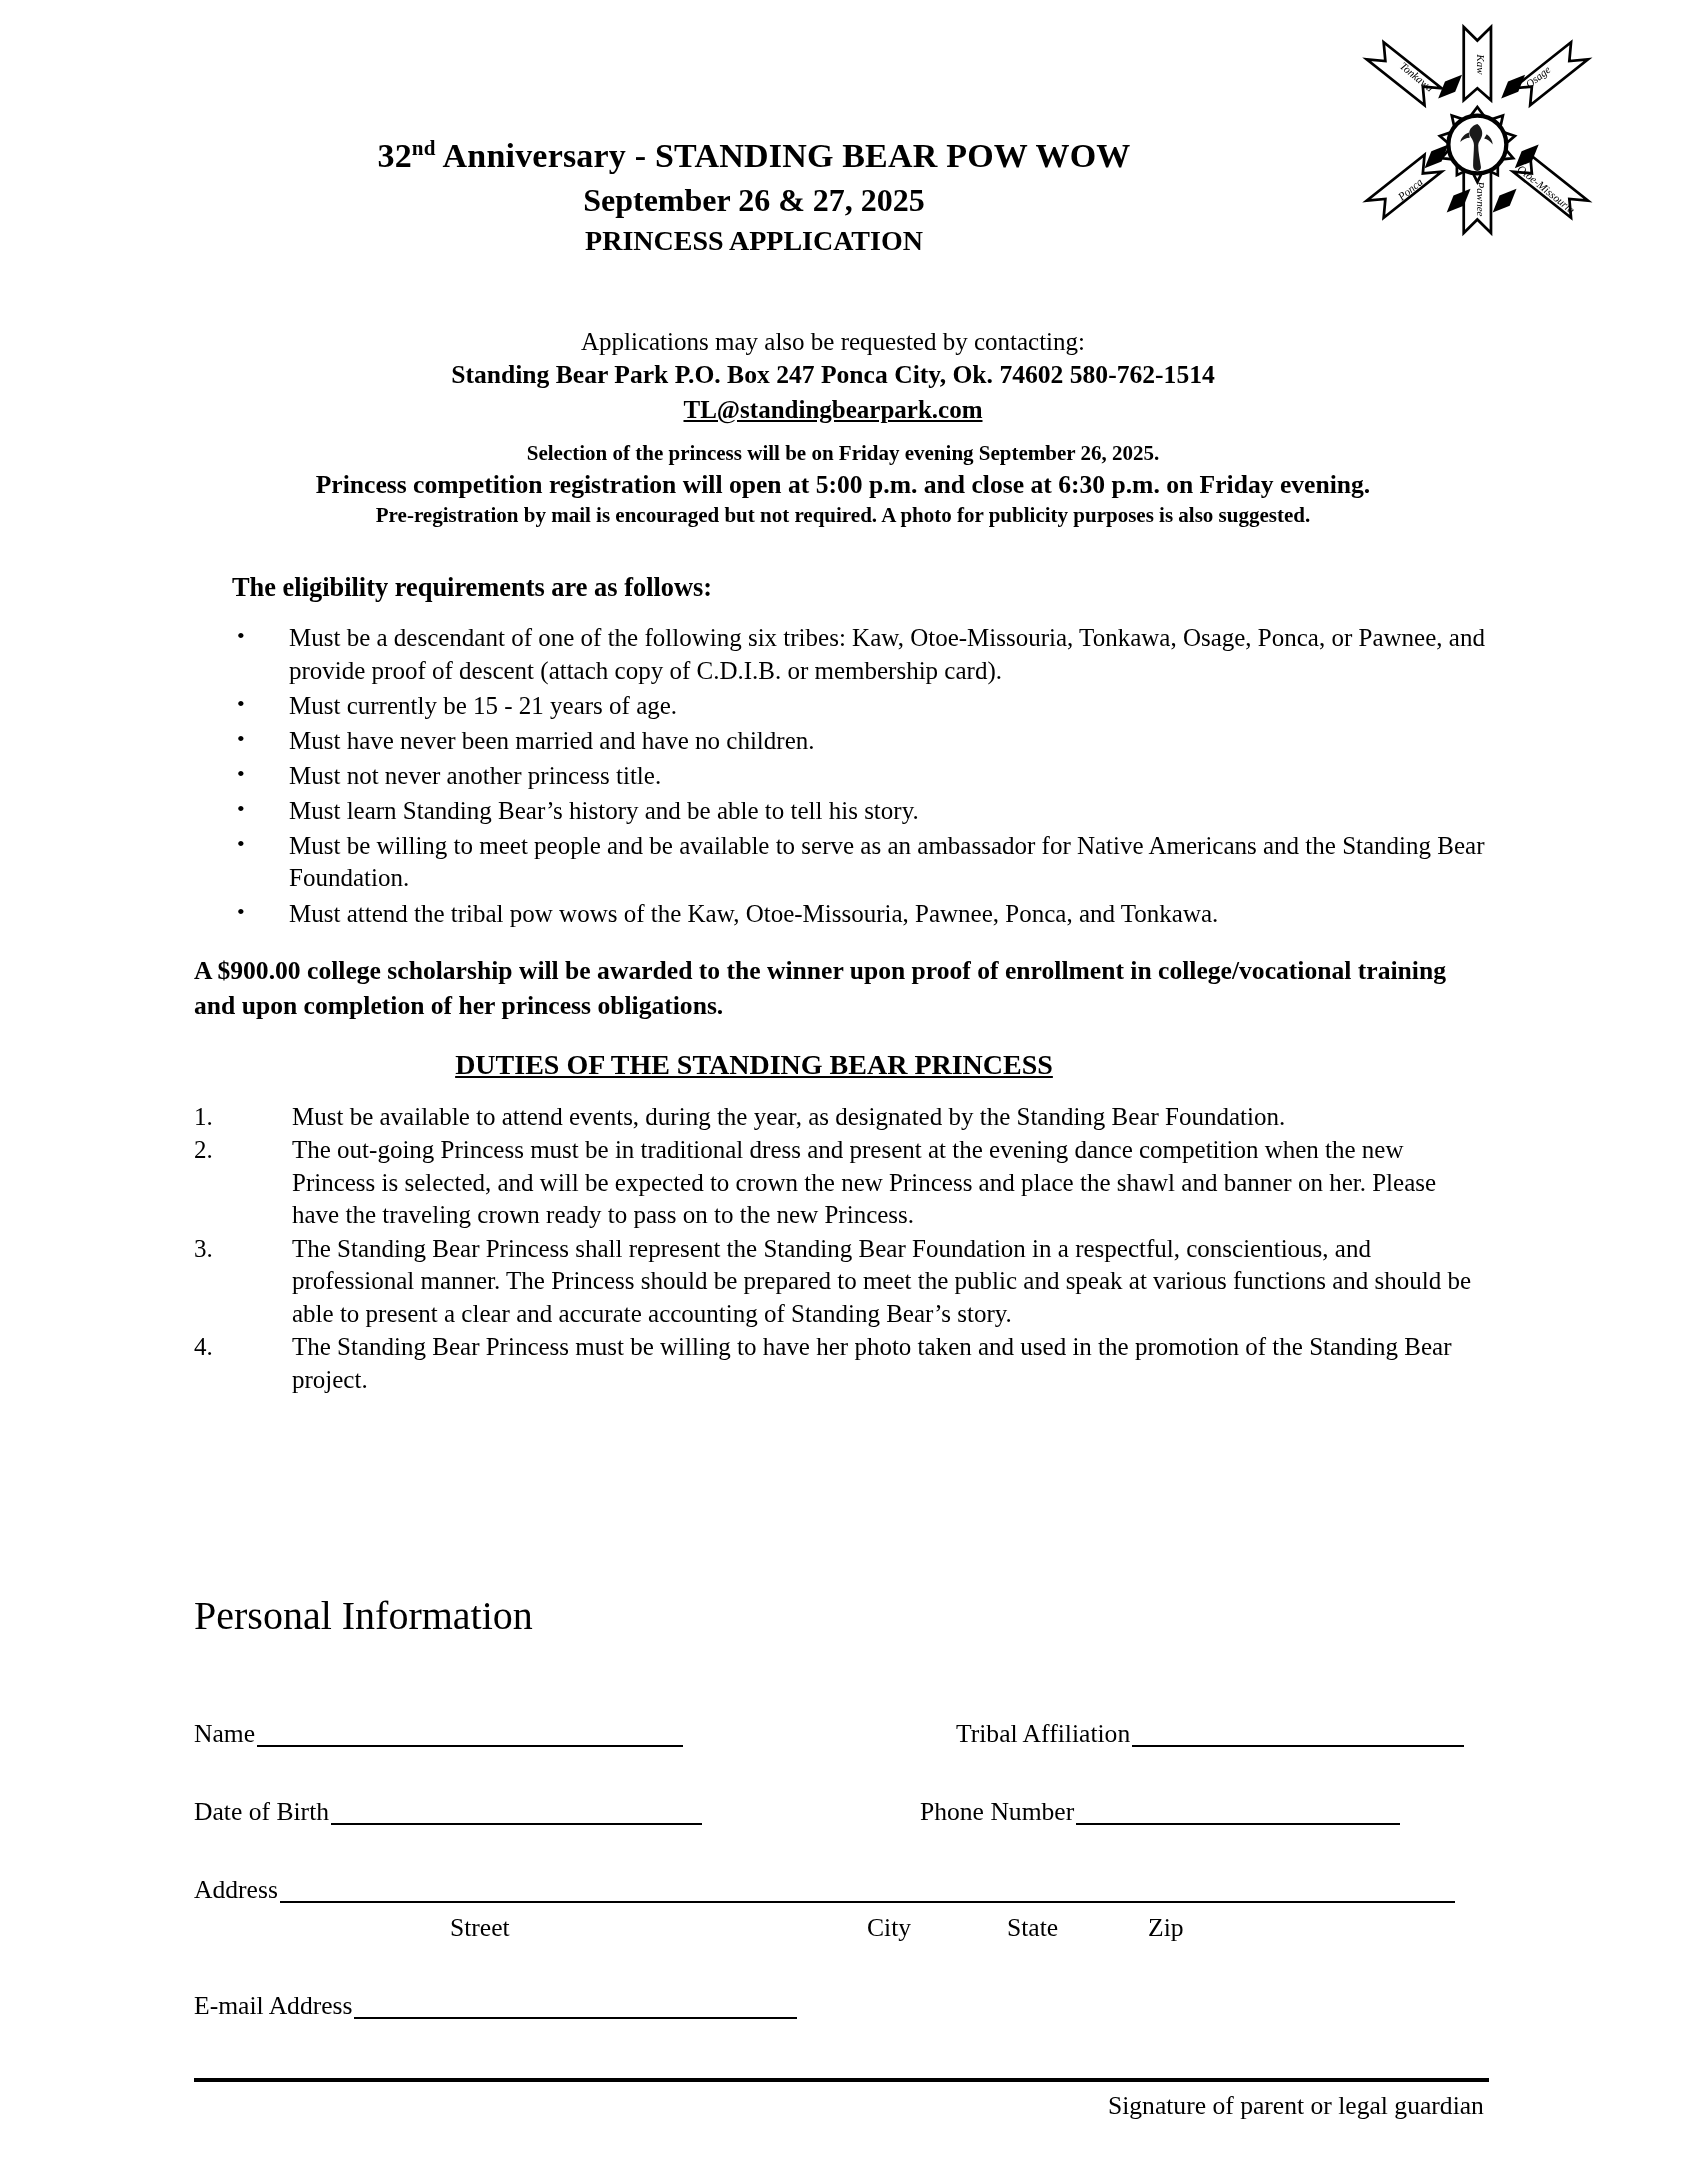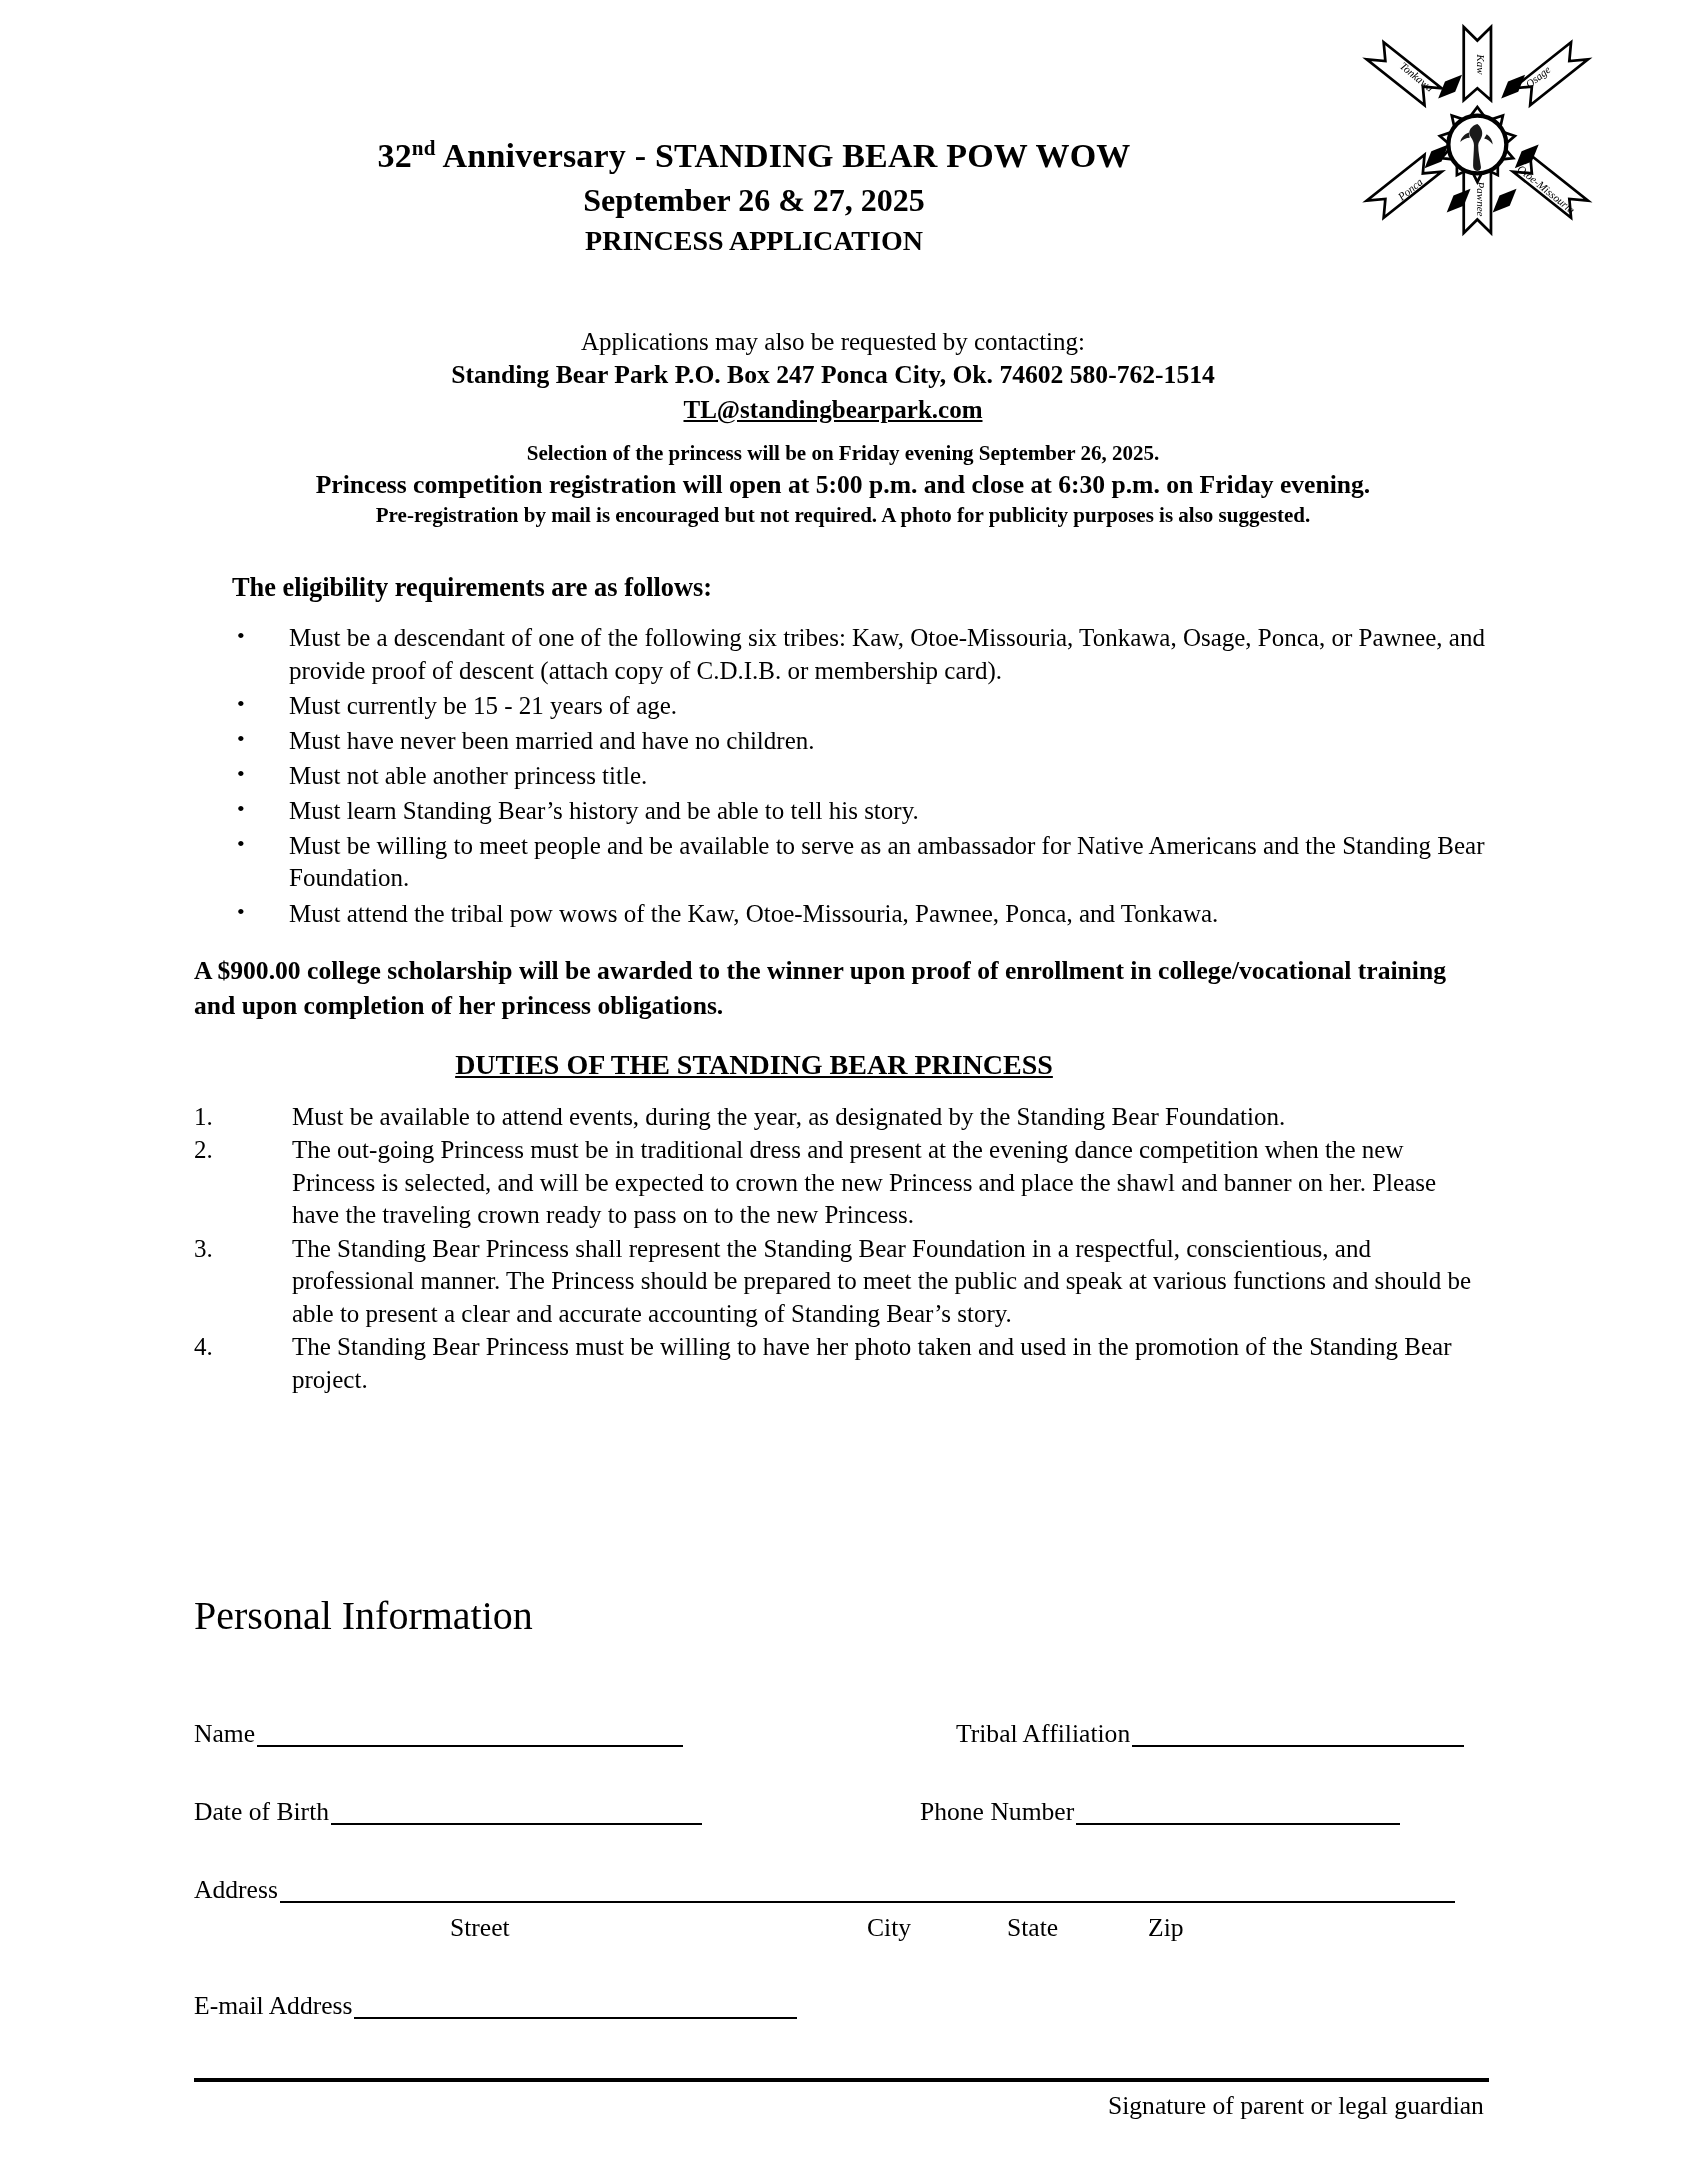--- a/index.html
+++ b/index.html
@@ -331,21 +331,21 @@
     <div class="sel-line">Selection of the princess will be on Friday evening September 26, 2025.</div>
     <div class="sel-line bold">Princess competition registration will open at 5:00 p.m. and close at 6:30 p.m. on Friday evening.</div>
     <div class="sel-line">Pre-registration by mail is encouraged but not required.  A photo for publicity purposes is also suggested.</div>
   </div>
 
   <div class="eligibility-heading">The eligibility requirements are as follows:</div>
   <ul class="bullets">
     <li><span class="bullet-dot">•</span><span>Must be a descendant of one of the following six tribes:  Kaw, Otoe-Missouria, Tonkawa, Osage, Ponca, or Pawnee, and provide proof of descent (attach copy of C.D.I.B. or membership card).</span></li>
     <li><span class="bullet-dot">•</span><span>Must currently be 15 - 21 years of age.</span></li>
     <li><span class="bullet-dot">•</span><span>Must have never been married and have no children.</span></li>
-    <li><span class="bullet-dot">•</span><span>Must not able another princess title.</span></li>
+    <li><span class="bullet-dot">•</span><span>Must not never another princess title.</span></li>
     <li><span class="bullet-dot">•</span><span>Must learn Standing Bear’s history and be able to tell his story.</span></li>
     <li><span class="bullet-dot">•</span><span>Must be willing to meet people and be available to serve as an ambassador for Native Americans and the Standing Bear Foundation.</span></li>
     <li><span class="bullet-dot">•</span><span>Must attend the tribal pow wows of the Kaw, Otoe-Missouria, Pawnee, Ponca, and Tonkawa.</span></li>
   </ul>
 
   <div class="scholarship">A $900.00 college scholarship will be awarded to the winner upon proof of enrollment in college/vocational training and upon completion of her princess obligations.</div>
 
   <div class="duties-heading">DUTIES OF THE STANDING BEAR PRINCESS</div>
   <ol class="duties-list">
     <li><span class="duty-num">1.</span><span>Must be available to attend events, during the year, as designated by the Standing Bear Foundation.</span></li>

